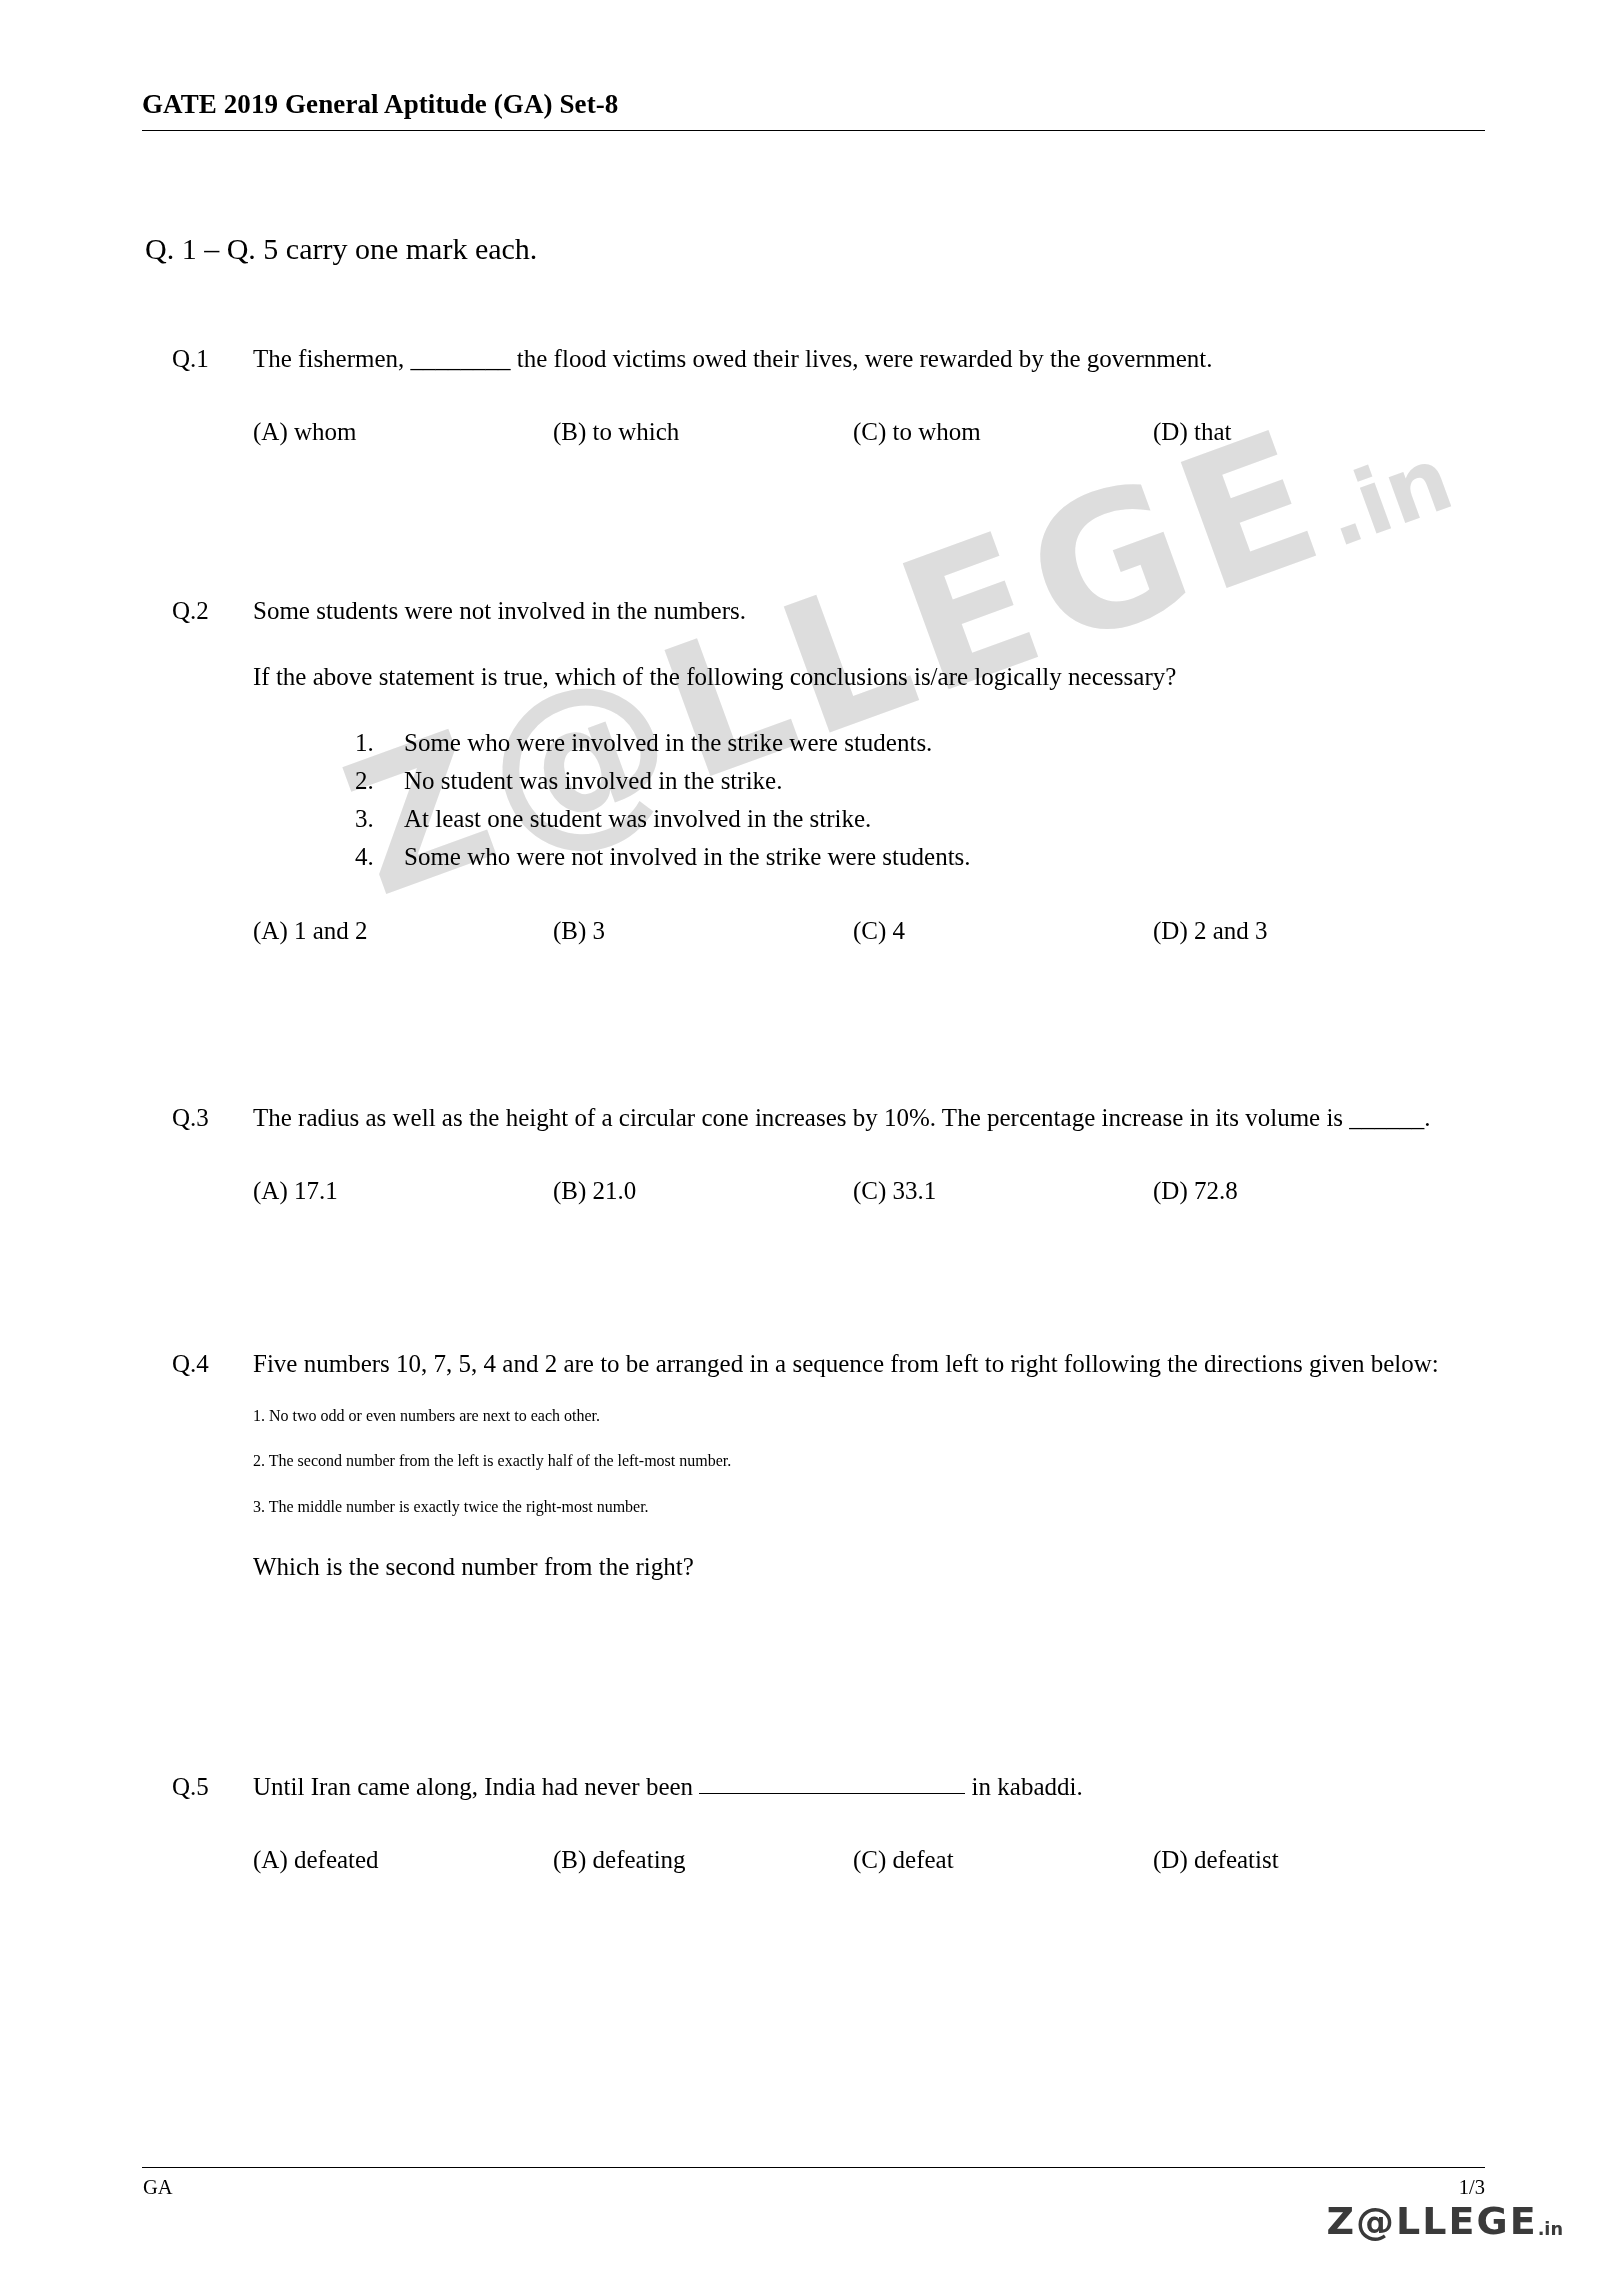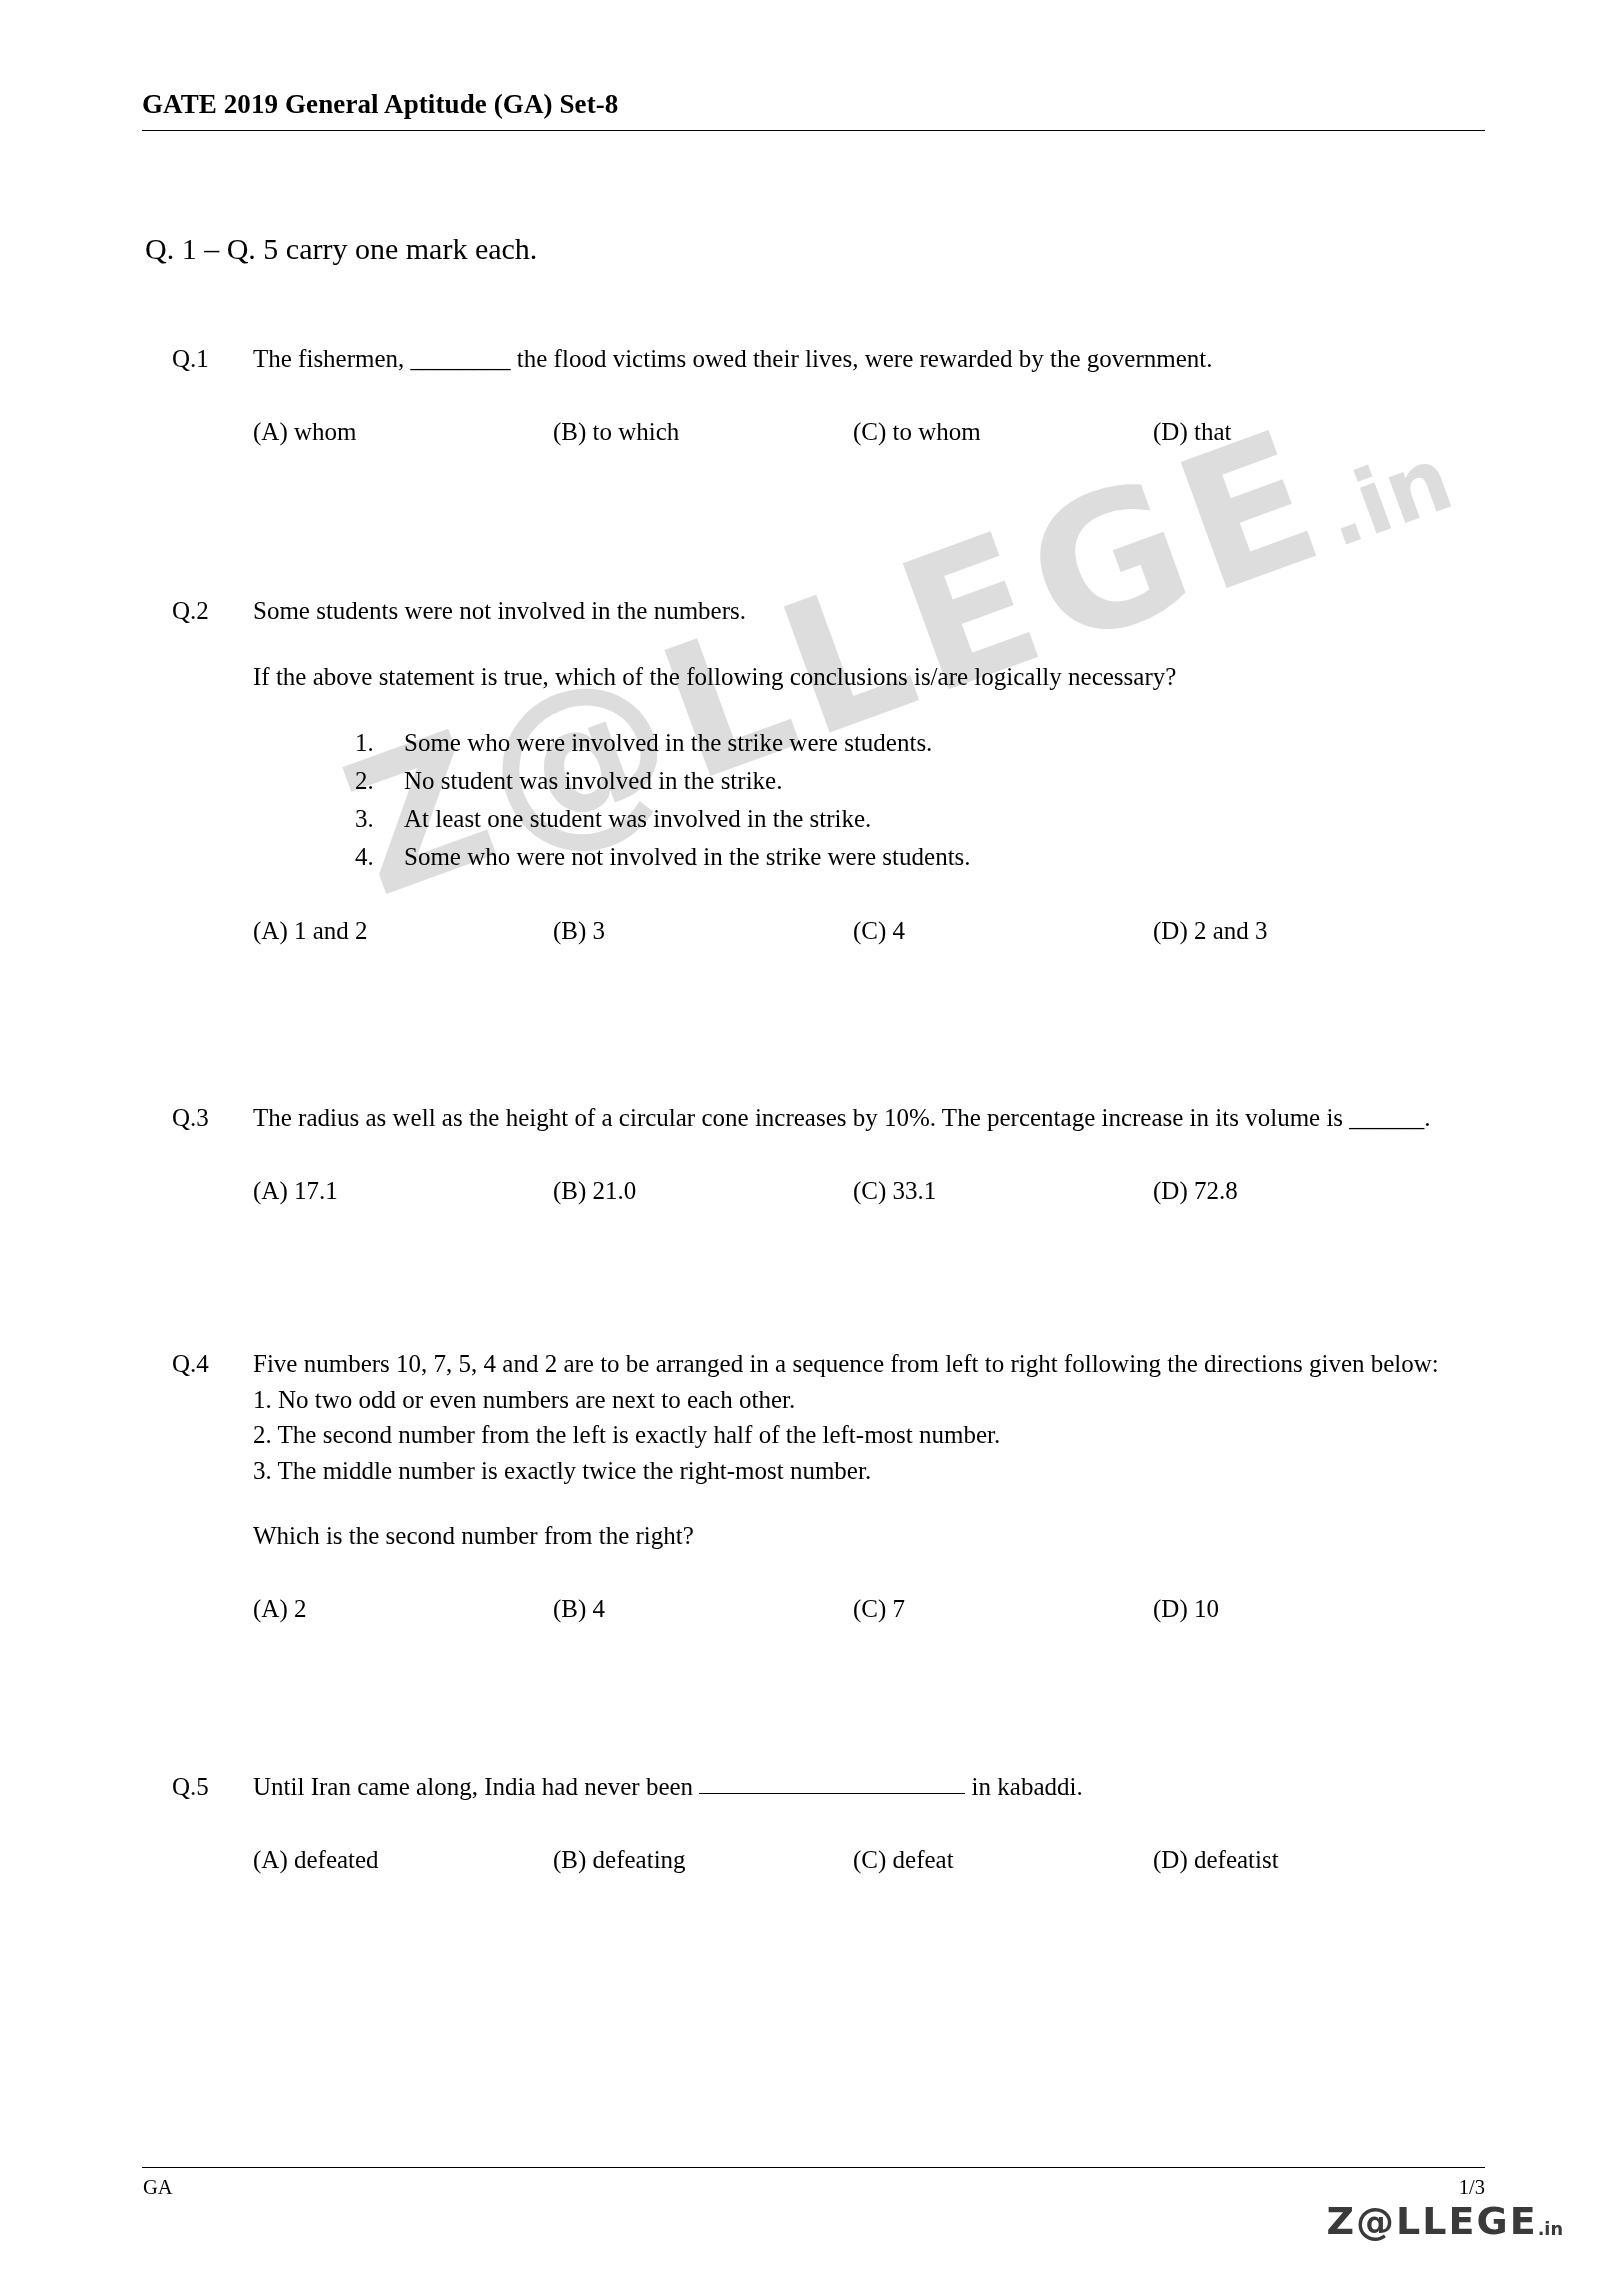--- a/index.html
+++ b/index.html
@@ -87,22 +87,23 @@
     line-height: 1.52;
     position: relative;
     padding-left: 49px;
   }
   .numlist li .num {
     position: absolute;
     left: 0;
     top: 0;
   }
   .sub-lines div {
-    font-size: 25px;
+    font-size: 16px;
     line-height: 1.42;
+    margin-top: 23px;
   }
 
   
   .options {
     position: relative;
     height: 33px;
     font-size: 25px;
   }
   .options .opt {
     position: absolute;
@@ -250,26 +251,20 @@
     <div class="qbody">
       <div class="para">Five numbers 10, 7, 5, 4 and 2 are to be arranged in a sequence from left to right following the directions given below:</div>
       <div class="sub-lines">
         <div>1. No two odd or even numbers are next to each other.</div>
         <div>2. The second number from the left is exactly half of the left-most number.</div>
         <div>3. The middle number is exactly twice the right-most number.</div>
       </div>
       <div class="spacer-md"></div>
       <div class="para">Which is the second number from the right?</div>
       <div class="spacer-lg"></div>
-      <div class="options">
-        <span class="opt opt-a">(A) 2</span>
-        <span class="opt opt-b">(B) 4</span>
-        <span class="opt opt-c">(C)  7</span>
-        <span class="opt opt-d">(D)  10</span>
-      </div>
     </div>
   </div>
 
   <div class="qblock" style="top: 1769px;">
     <div class="qlabel">Q.5</div>
     <div class="qbody">
       <div class="para"><span>Until Iran came along, India had never been</span> <span class="ublank" style="width: 266px;"></span> <span>in kabaddi.</span></div>
       <div class="spacer-lg"></div>
       <div class="options">
         <span class="opt opt-a">(A) defeated</span>

